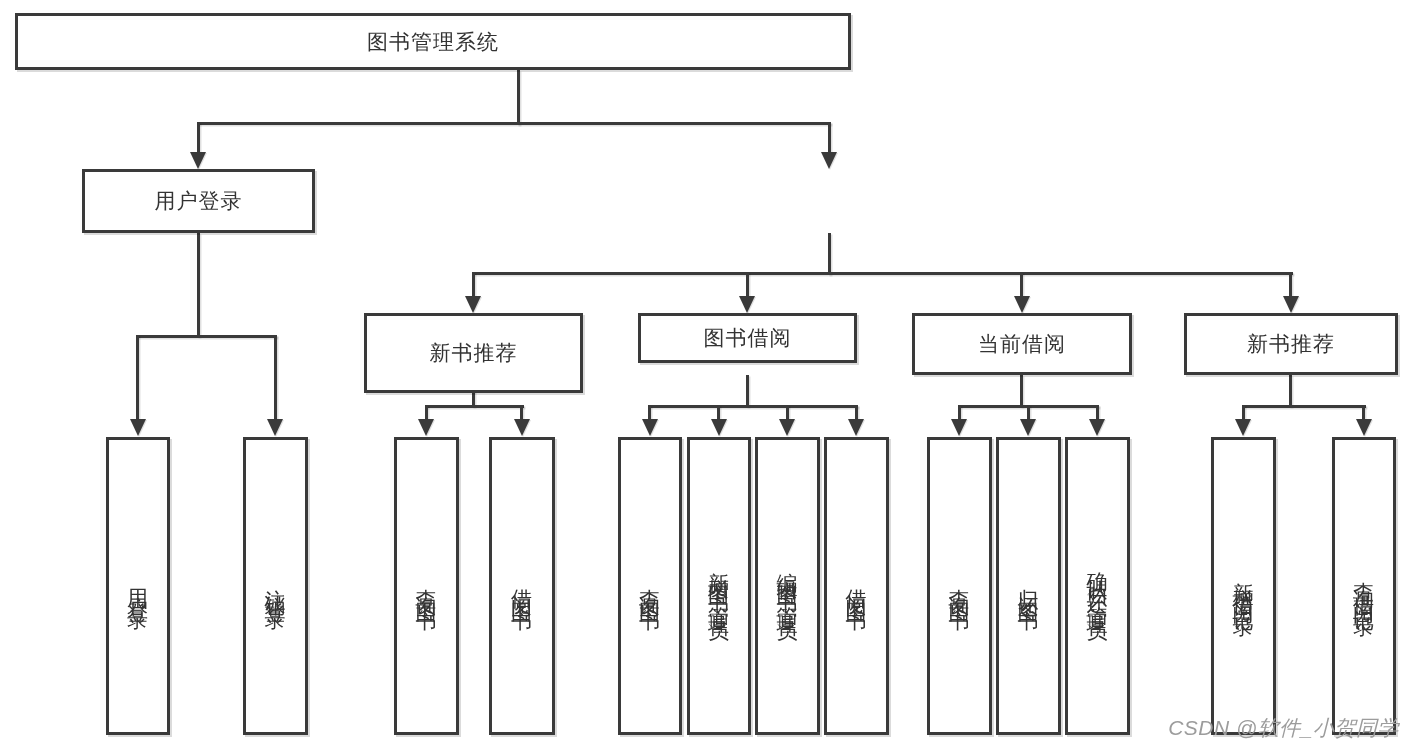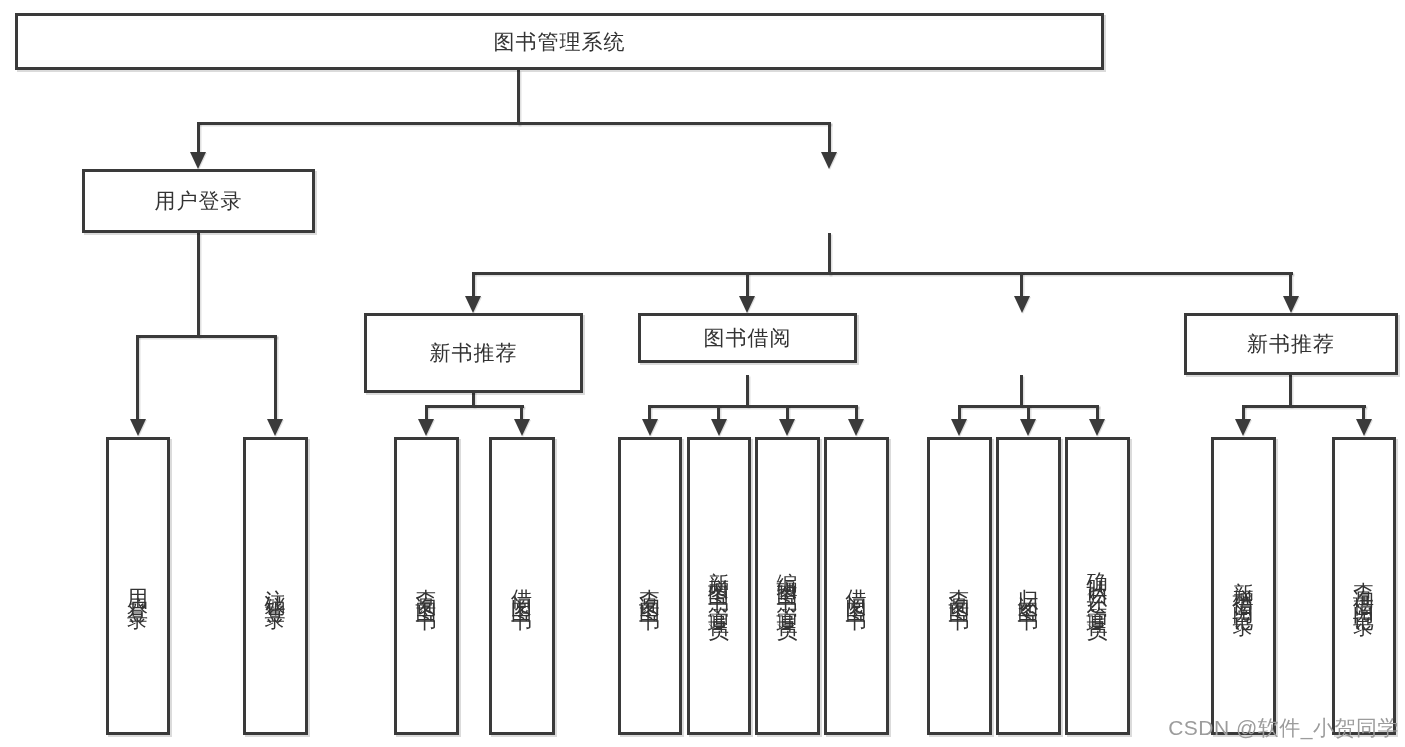--- a/index.html
+++ b/index.html
@@ -48,20 +48,21 @@
     z-index:1;
   }
   .watermark{
     position:absolute;
     right:6px;bottom:5px;
     color:#9c9c9c;
     font-size:21px;
     letter-spacing:0.5px;
     z-index:6;
     white-space:nowrap;
+    font-style:italic;
   }
 </style>
 </head>
 <body>
 
 <div class="stage">
 
   <div class="ln" style="left:517px;top:70px;width:3px;height:55px"></div>
   <div class="ln" style="left:197px;top:122px;width:634px;height:3px"></div>
   <div class="ln" style="left:197px;top:122px;width:3px;height:32px"></div>
@@ -114,33 +115,36 @@
   <div class="ln" style="left:1096px;top:405px;width:3px;height:16px"></div>
   <div class="ar" style="left:1089px;top:419px"></div>
 
   <div class="ln" style="left:1289px;top:375px;width:3px;height:32px"></div>
   <div class="ln" style="left:1242px;top:405px;width:124px;height:3px"></div>
   <div class="ln" style="left:1242px;top:405px;width:3px;height:16px"></div>
   <div class="ar" style="left:1235px;top:419px"></div>
   <div class="ln" style="left:1362px;top:405px;width:3px;height:16px"></div>
   <div class="ar" style="left:1356px;top:419px"></div>
 
-  <div class="box" style="left:15px;top:13px;width:1089px;height:57px">
+  <div class="box" style="left:15px;top:13px;width:836px;height:57px">
     <span>图书管理系统</span>
   </div>
 
   <div class="box" style="left:82px;top:169px;width:233px;height:64px">
     <span>用户登录</span>
   </div>
 
   <div class="box" style="left:364px;top:313px;width:219px;height:80px">
     <span>新书推荐</span>
   </div>
   <div class="box" style="left:638px;top:313px;width:219px;height:50px">
     <span>图书借阅</span>
+  </div>
+  <div class="box" style="left:912px;top:313px;width:220px;height:62px">
+    <span>当前借阅</span>
   </div>
   <div class="box" style="left:1184px;top:313px;width:214px;height:62px">
     <span>新书推荐</span>
   </div>
 
   <div class="box v" style="left:106px;top:437px;width:64px;height:298px">
     <span>用户登录</span>
   </div>
   <div class="box v" style="left:243px;top:437px;width:65px;height:298px">
     <span>注销登录</span>

